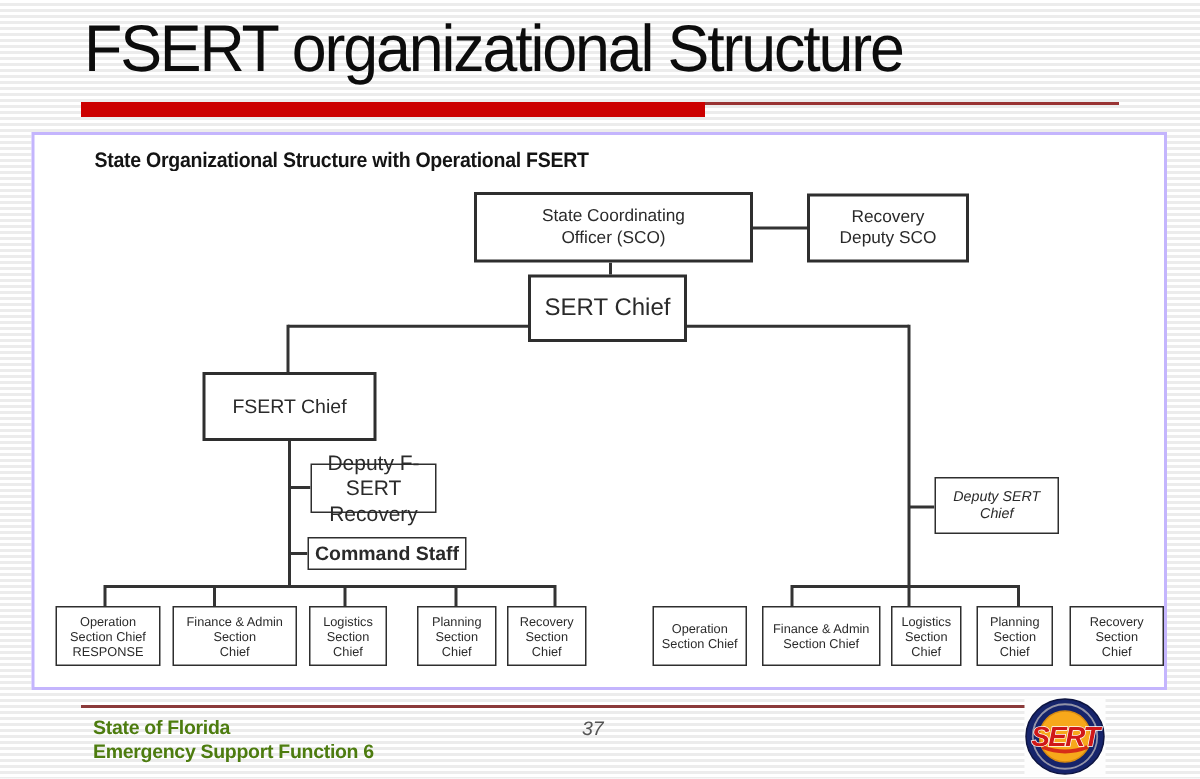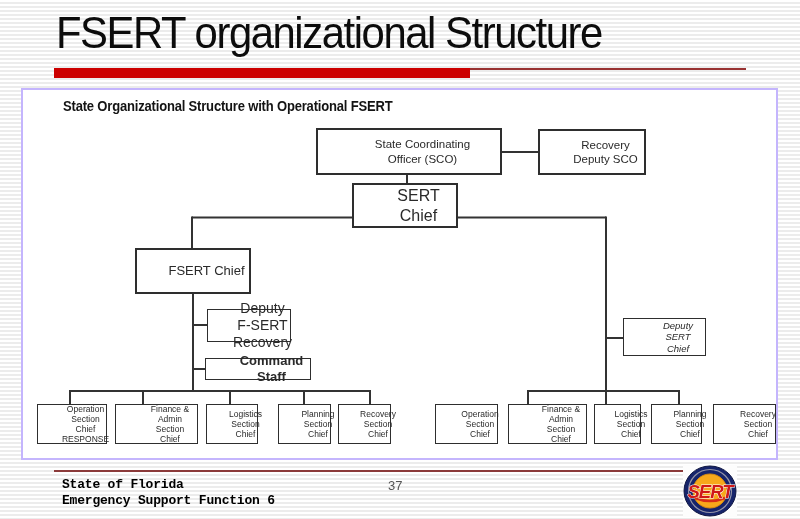--- a/index.html
+++ b/index.html
@@ -70,21 +70,20 @@
     position: absolute;
     background: #ffffff;
     border: 2px solid #2e2e2e;
     display: flex;
     align-items: center;
     justify-content: center;
     text-align: center;
     color: #2a2a2a;
     white-space: pre-line;
     line-height: 1.25;
-    padding-left: 27px;
   }
   .node.small { border-width: 1.5px; line-height: 1.2; }
 
   .n-sco      { left: 293px; top: 38px;  width: 186px; height: 47px; font-size: 11.5px; }
   .n-rdsco    { left: 515px; top: 39px;  width: 108px; height: 46px; font-size: 11.5px; }
   .n-sert     { left: 329px; top: 93px; width: 106px; height: 45px; font-size: 16px; }
   .n-fsert    { left: 112px; top: 158px; width: 116px; height: 46px; font-size: 13px; }
   .n-dfr      { left: 184px; top: 219px; width: 84px;  height: 33px; font-size: 14px; }
   .n-cmd      { left: 182px; top: 268px; width: 106px; height: 22px; font-size: 13px; font-weight: bold; }
   .n-dsc      { left: 600px; top: 228px; width: 83px;  height: 38px; font-size: 9.5px; font-style: italic; }
@@ -105,30 +104,30 @@
     position: absolute;
     left: 54px; top: 470px;
     width: 640px; height: 2px;
     background: #8b3a3a;
   }
   .footer-text {
     position: absolute;
     left: 62px; top: 477px;
     font-size: 13px;
     font-weight: bold;
-    color: #000000;
+    color: #4d7c0f;
     line-height: 1.22;
     letter-spacing: -0.2px;
-    font-family: Liberation Mono, monospace;
   }
   .page-number {
     position: absolute;
     left: 388px; top: 478px;
     font-size: 13px;
     color: #555555;
+    font-style: italic;
   }
   .logo-card {
     position: absolute;
     left: 683px; top: 465px;
     width: 54px; height: 52px;
     background: #fdfdfd;
     display: flex;
     align-items: center;
     justify-content: flex-end;
   }

